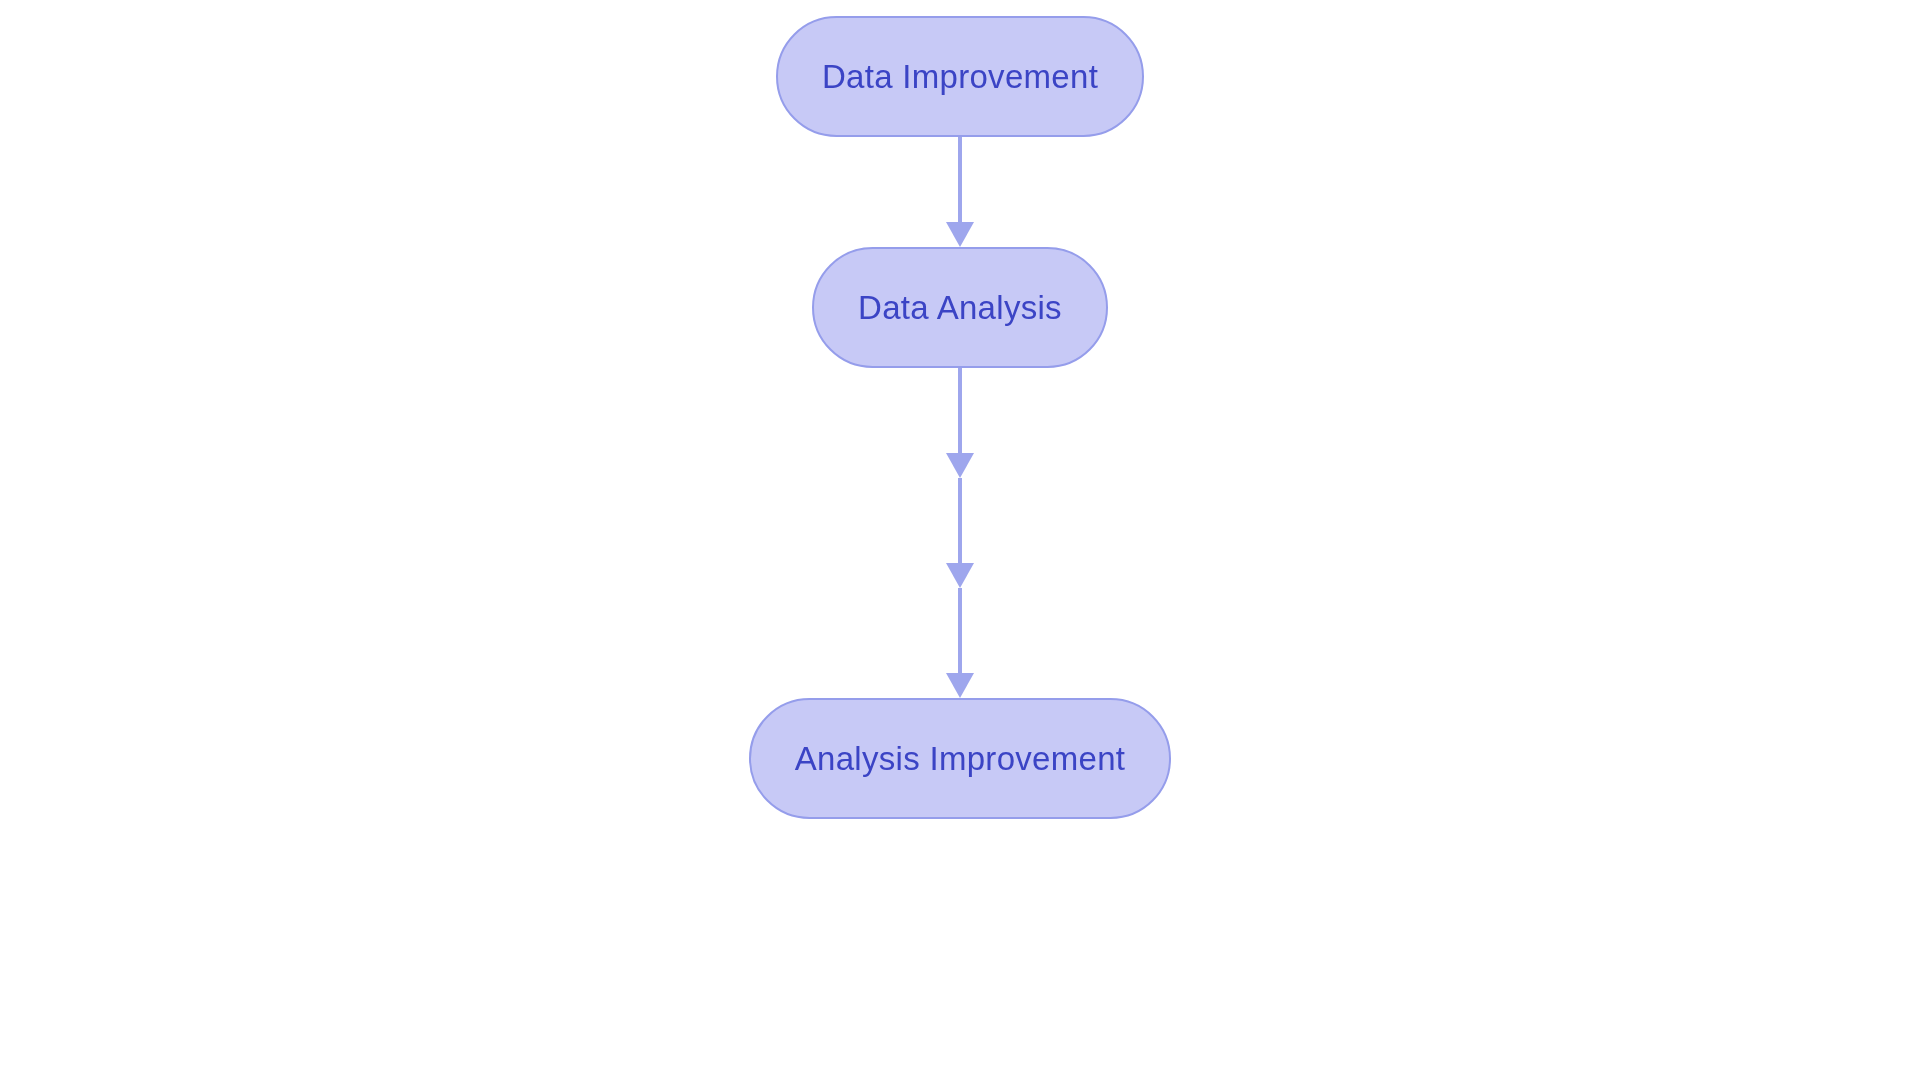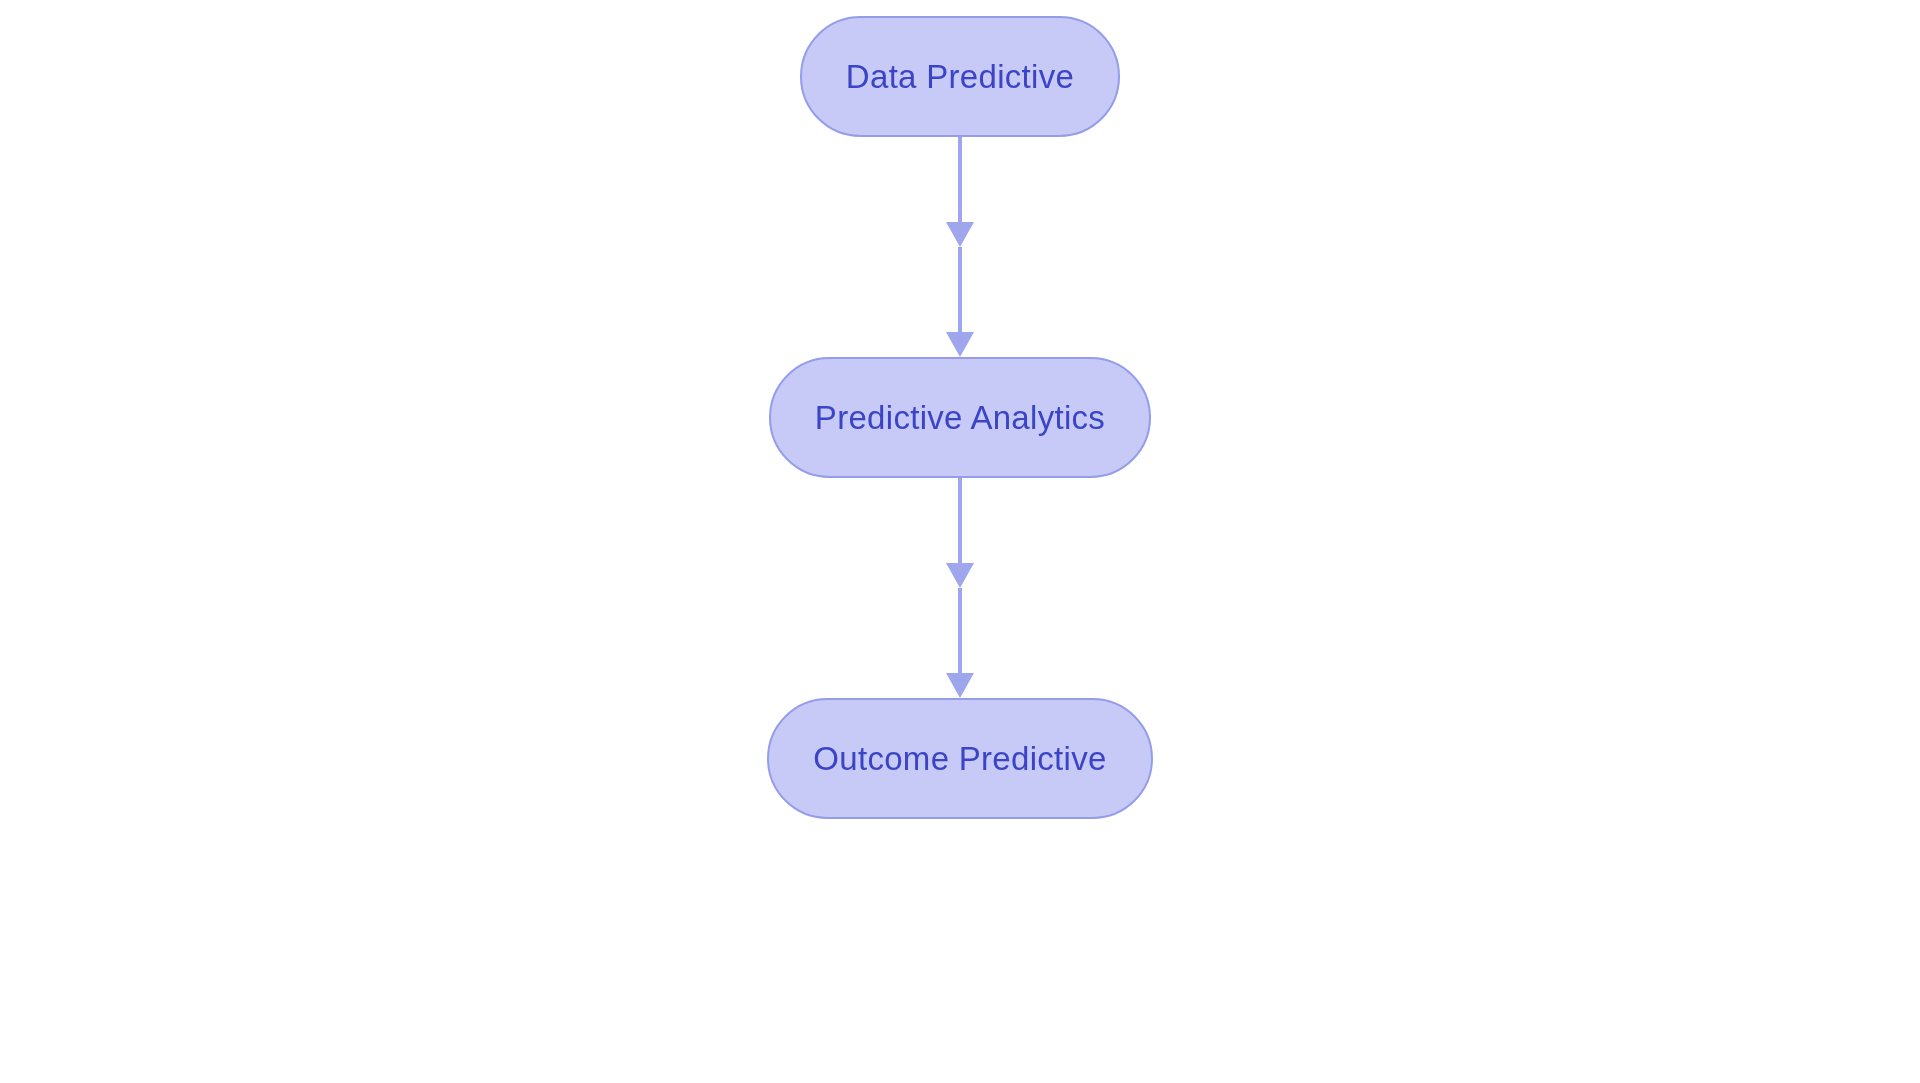--- a/index.html
+++ b/index.html
@@ -71,46 +71,46 @@
     border-right: 14px solid transparent;
     border-top: 25px solid var(--arrow);
   }
 </style>
 </head>
 <body>
 
 <div class="canvas">
 
   <div class="node">
-    <span class="node-label">Data Predictive</span>
+    <span class="node-label">Data Improvement</span>
+  </div>
+
+  <div class="arrow">
+    <div class="arrow-line"></div>
+    <div class="arrow-head"></div>
+  </div>
+
+  <div class="node">
+    <span class="node-label">Data Analysis</span>
   </div>
 
   <div class="arrow">
     <div class="arrow-line"></div>
     <div class="arrow-head"></div>
   </div>
 
 
   <div class="arrow">
     <div class="arrow-line"></div>
     <div class="arrow-head"></div>
   </div>
 
-  <div class="node">
-    <span class="node-label">Predictive Analytics</span>
-  </div>
-
-  <div class="arrow">
-    <div class="arrow-line"></div>
-    <div class="arrow-head"></div>
-  </div>
-
 
   <div class="arrow">
     <div class="arrow-line"></div>
     <div class="arrow-head"></div>
   </div>
 
   <div class="node">
-    <span class="node-label">Outcome Predictive</span>
+    <span class="node-label">Analysis Improvement</span>
   </div>
 
 </div>
 
 </body></html>

